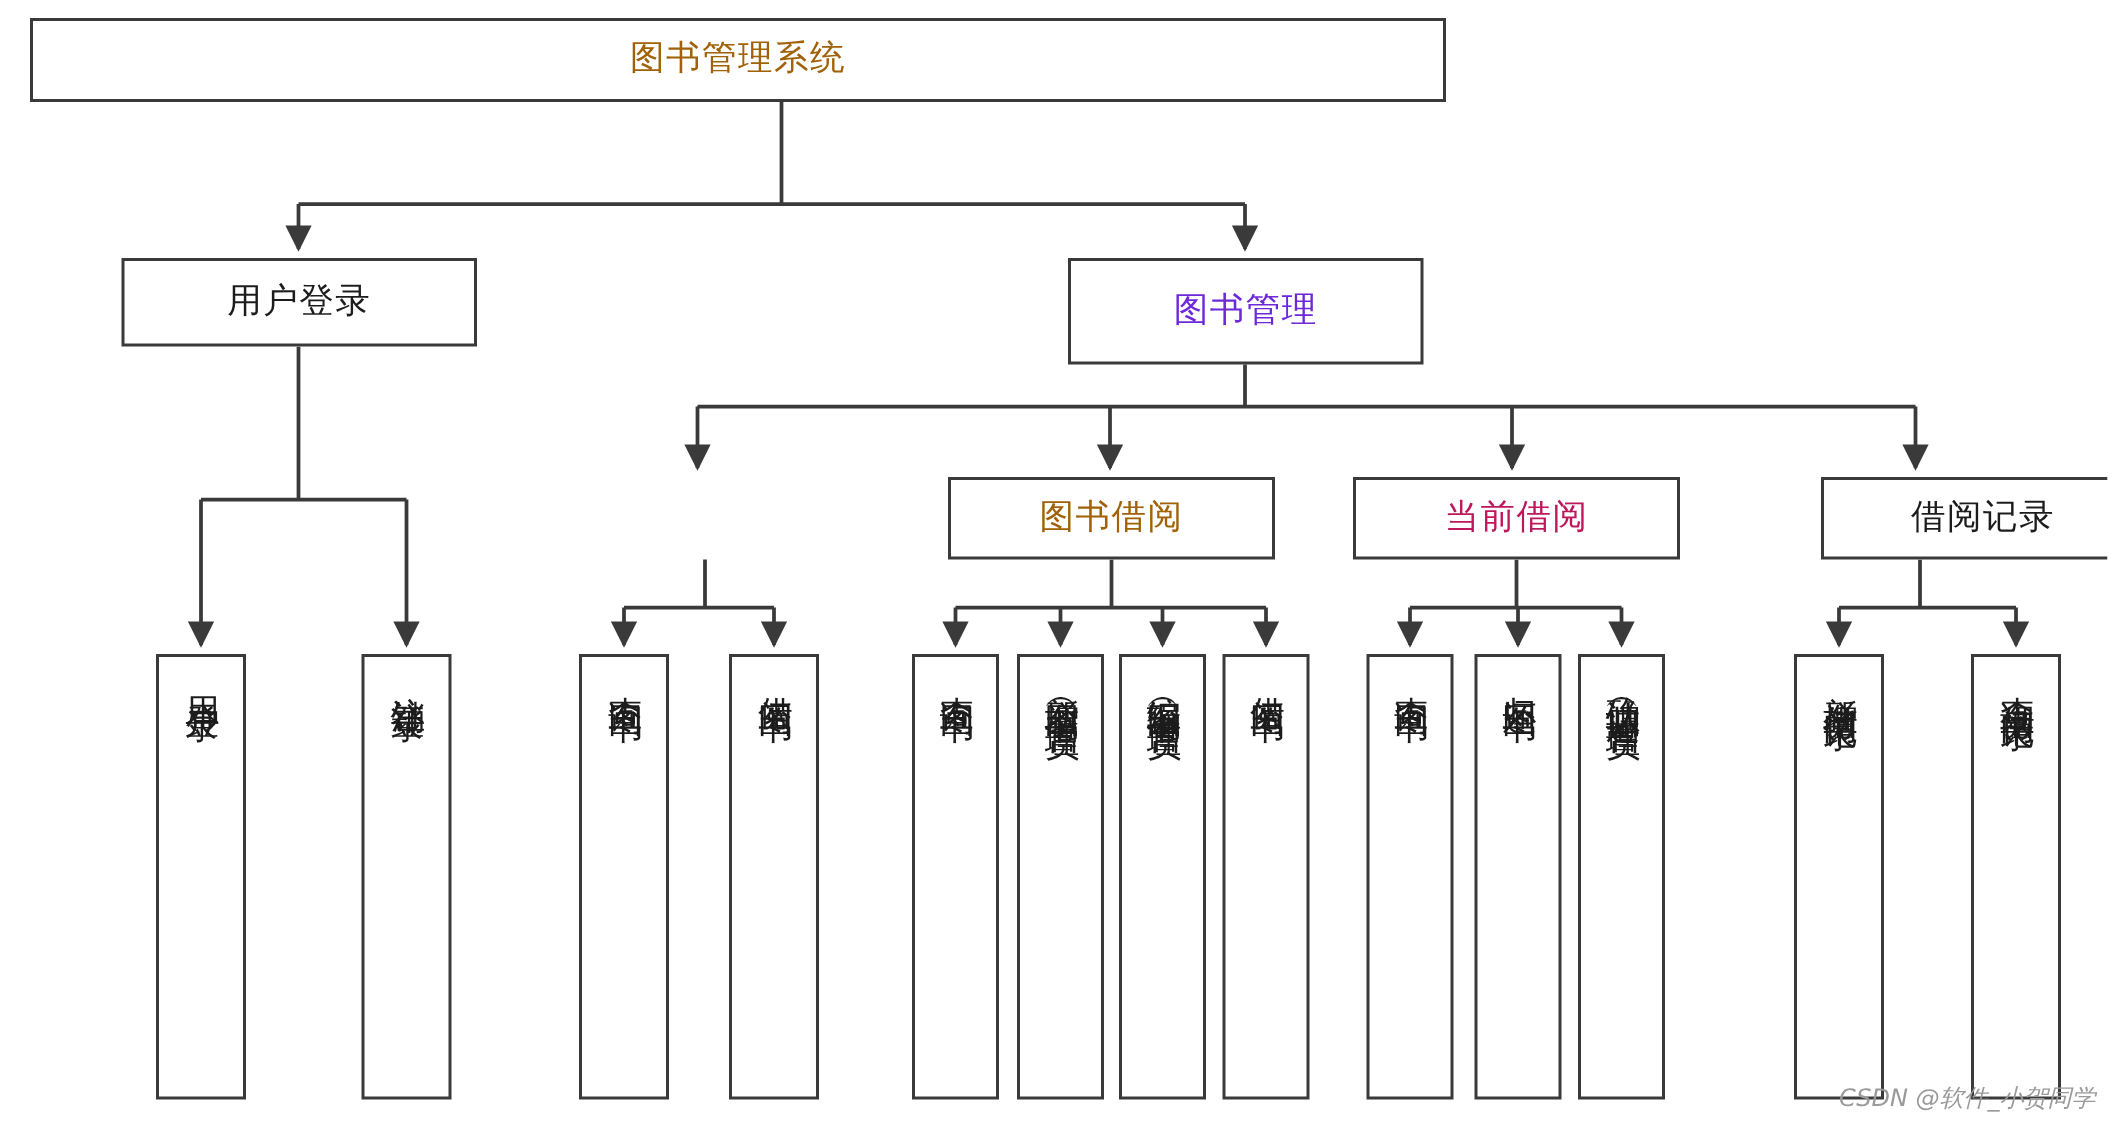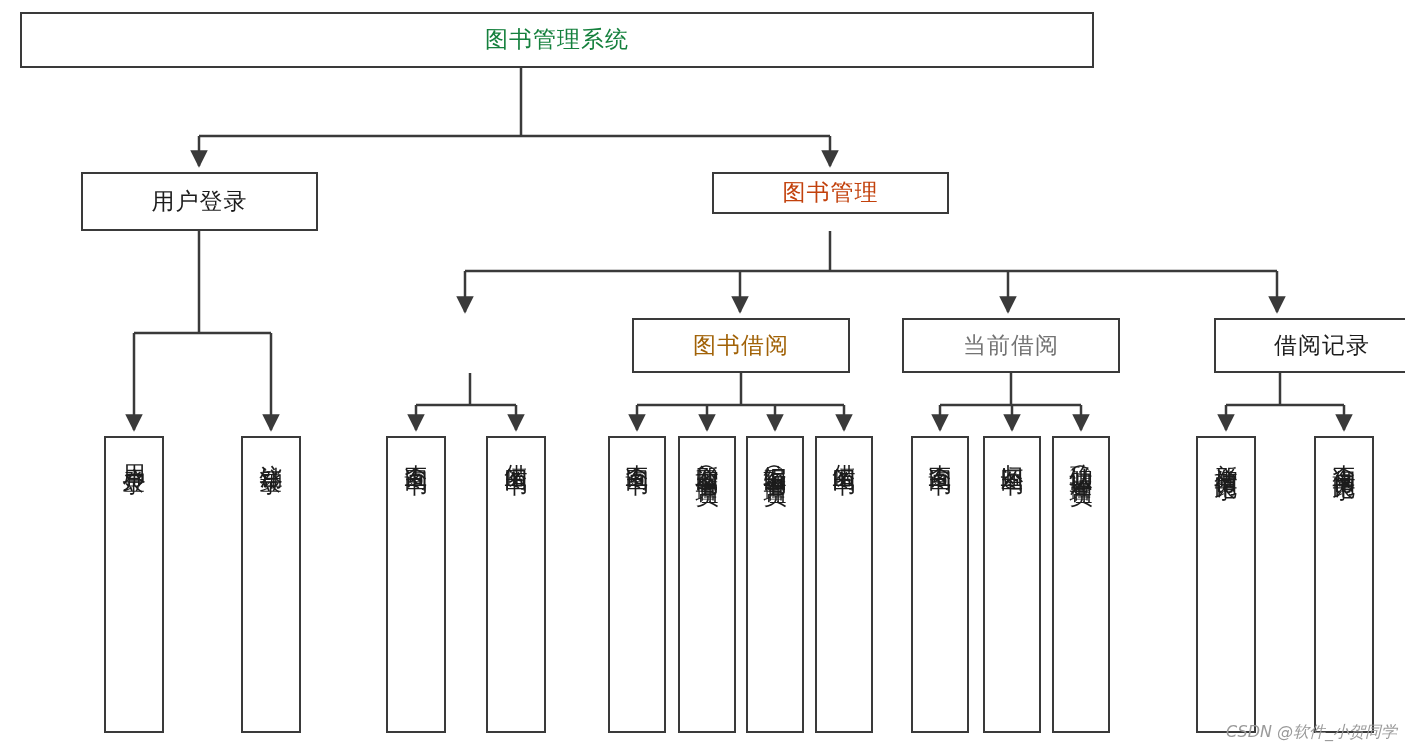--- a/index.html
+++ b/index.html
@@ -118,35 +118,35 @@
       <path d="M 1012 405 L 1012 430" marker-end="url(#arrow)"></path>
       <path d="M 1081 405 L 1081 430" marker-end="url(#arrow)"></path>
 
       <path d="M 1280 373 L 1280 405"></path>
       <path d="M 1226 405 L 1344 405"></path>
       <path d="M 1226 405 L 1226 430" marker-end="url(#arrow)"></path>
       <path d="M 1344 405 L 1344 430" marker-end="url(#arrow)"></path>
     </g>
   </svg>
 
-  <div class="node h" style="left: 20px; top: 12px; width: 1074px; height: 56px; border-color: rgb(58, 58, 58); color: #15803d; background: rgb(255, 255, 255);">
+  <div class="node h" style="left: 20px; top: 12px; width: 944px; height: 56px; border-color: rgb(58, 58, 58); color: #a16207; background: rgb(255, 255, 255);">
     <span class="node-label">图书管理系统</span>
   </div>
 
   <div class="node h" style="left: 81px; top: 172px; width: 237px; height: 59px; border-color: rgb(58, 58, 58); color: rgb(28, 28, 28); background: rgb(255, 255, 255);">
     <span class="node-label">用户登录</span>
   </div>
-  <div class="node h" style="left: 712px; top: 172px; width: 237px; height: 42px; border-color: rgb(58, 58, 58); color: #c2410c; background: rgb(255, 255, 255);">
+  <div class="node h" style="left: 712px; top: 172px; width: 237px; height: 71px; border-color: rgb(58, 58, 58); color: #6d28d9; background: rgb(255, 255, 255);">
     <span class="node-label">图书管理</span>
   </div>
 
   <div class="node h" style="left: 632px; top: 318px; width: 218px; height: 55px; border-color: rgb(58, 58, 58); color: #a16207; background: rgb(255, 255, 255);">
     <span class="node-label">图书借阅</span>
   </div>
-  <div class="node h" style="left: 902px; top: 318px; width: 218px; height: 55px; border-color: rgb(58, 58, 58); color: #737373; background: rgb(255, 255, 255);">
+  <div class="node h" style="left: 902px; top: 318px; width: 218px; height: 55px; border-color: rgb(58, 58, 58); color: #be185d; background: rgb(255, 255, 255);">
     <span class="node-label">当前借阅</span>
   </div>
   <div class="node h" style="left: 1172px; top: 318px; width: 216px; height: 55px; border-color: rgb(58, 58, 58); color: rgb(28, 28, 28); background: rgb(255, 255, 255); margin-left: 42px;">
     <span class="node-label">借阅记录</span>
   </div>
 
   <div class="node v" style="left: 104px; top: 436px; width: 60px; height: 297px; border-color: rgb(58, 58, 58); color: rgb(28, 28, 28); background: rgb(255, 255, 255);">
     <span class="node-label">用户登录</span>
   </div>
   <div class="node v" style="left: 241px; top: 436px; width: 60px; height: 297px; border-color: rgb(58, 58, 58); color: rgb(28, 28, 28); background: rgb(255, 255, 255);">

